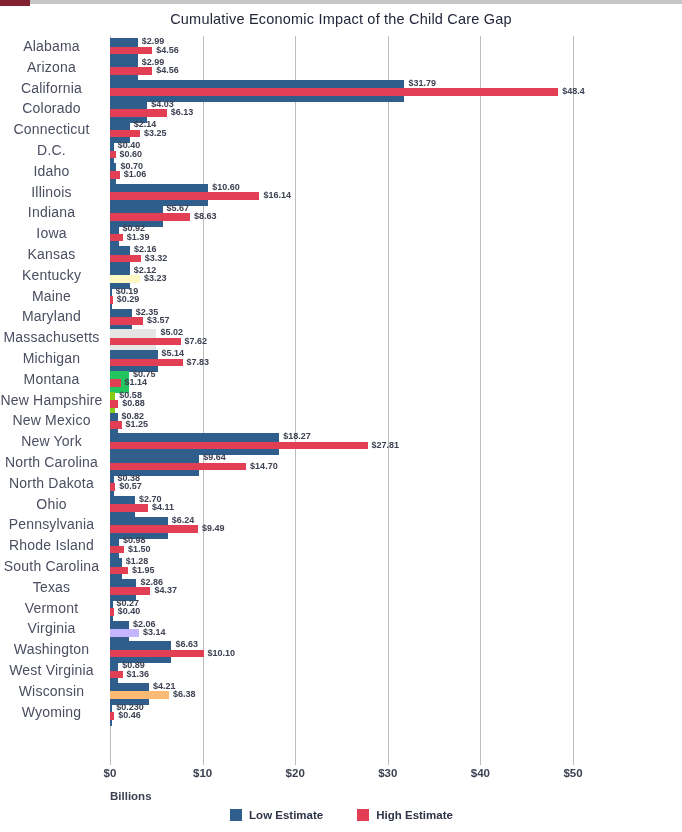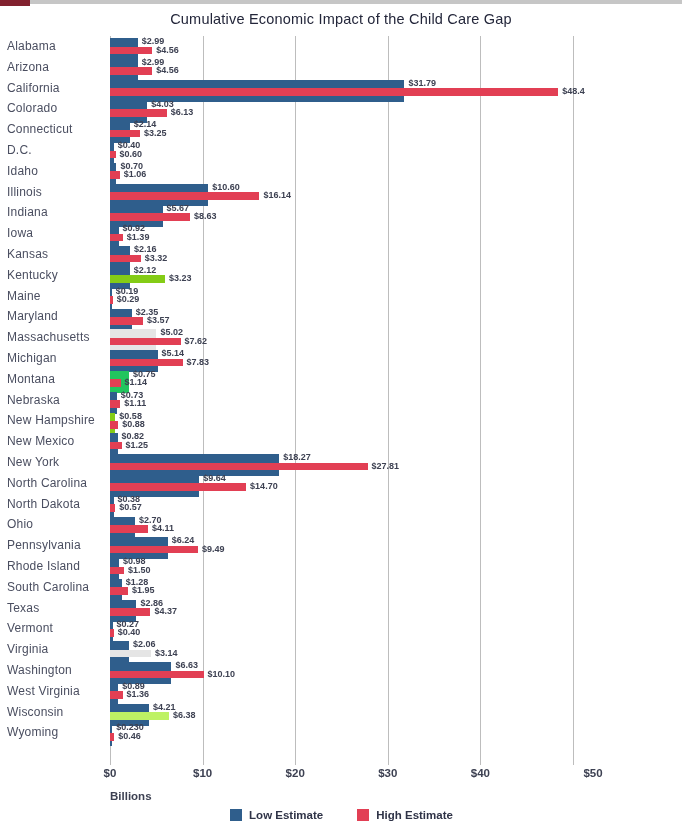--- a/index.html
+++ b/index.html
@@ -6,22 +6,22 @@
   .page{position:relative;width:682px;height:832px;background:#ffffff;overflow:hidden;
         font-family:"Liberation Sans","DejaVu Sans",sans-serif;}
   .top-strip{position:absolute;top:0;left:0;width:682px;height:4px;background:#c6c6c6;}
   .top-strip-red{position:absolute;top:0;left:0;width:30px;height:6px;background:#82212f;}
   .chart-title{position:absolute;top:11px;left:0;right:0;margin:0;text-align:center;
         font-size:14.5px;font-weight:normal;color:#23263a;letter-spacing:.2px;}
   .grid{position:absolute;left:110px;top:36px;width:463px;height:729px;z-index:1;}
   .gline{position:absolute;top:0;bottom:0;width:1px;background:#bdbdbd;}
   .rows{position:absolute;left:0;top:36px;width:682px;height:728px;z-index:2;}
   .row{position:relative;height:20.8px;}
-  .rlabel{position:absolute;left:7px;top:0;width:103px;height:100%;line-height:20.8px;
-        text-align:left;font-size:12px;color:#4a4e60;letter-spacing:.2px;white-space:nowrap;}
+  .rlabel{position:absolute;left:0;top:0;width:103px;height:100%;line-height:20.8px;
+        text-align:center;font-size:14px;color:#4a4e60;letter-spacing:.2px;white-space:nowrap;}
   .bars{position:absolute;left:110px;top:0;width:463px;height:100%;}
   .bar{position:absolute;left:0;}
   .bar.low{top:2.2px;height:22px;}
   .bar.high{top:10.7px;height:7.6px;}
   .val{position:absolute;left:100%;margin-left:4px;top:0;line-height:7.6px;
         font-size:9px;font-weight:bold;color:#3d4152;white-space:nowrap;}
   .axis{position:absolute;left:110px;top:767px;width:463px;height:14px;}
   .tick{position:absolute;top:0;transform:translateX(-50%);font-size:11.5px;
         font-weight:600;color:#3d4152;}
   .xlabel{position:absolute;left:110px;top:790px;width:463px;
@@ -172,21 +172,21 @@
             <span class="val">$3.32</span>
           </div>
         </div>
       </div>
       <div class="row">
         <div class="rlabel">Kentucky</div>
         <div class="bars">
           <div class="bar low" style="width: 4.24%; background: rgb(47, 94, 140);">
             <span class="val">$2.12</span>
           </div>
-          <div class="bar high" style="width: 6.46%; background: #84cc16; padding-left: 25px;">
+          <div class="bar high" style="width: 6.46%; background: #fef9c3;">
             <span class="val">$3.23</span>
           </div>
         </div>
       </div>
       <div class="row">
         <div class="rlabel">Maine</div>
         <div class="bars">
           <div class="bar low" style="width: 0.38%; background: rgb(47, 94, 140);">
             <span class="val">$0.19</span>
           </div>
@@ -233,31 +233,20 @@
         <div class="bars">
           <div class="bar low" style="width: 1.5%; background: #22c55e; padding-left: 12px;">
             <span class="val">$0.75</span>
           </div>
           <div class="bar high" style="width: 2.28%; background: rgb(226, 63, 84);">
             <span class="val">$1.14</span>
           </div>
         </div>
       </div>
       <div class="row">
-        <div class="rlabel">Nebraska</div>
-        <div class="bars">
-          <div class="bar low" style="width: 1.46%; background: rgb(47, 94, 140);">
-            <span class="val">$0.73</span>
-          </div>
-          <div class="bar high" style="width: 2.22%; background: rgb(226, 63, 84);">
-            <span class="val">$1.11</span>
-          </div>
-        </div>
-      </div>
-      <div class="row">
         <div class="rlabel">New Hampshire</div>
         <div class="bars">
           <div class="bar low" style="width: 1.16%; background: #84cc16;">
             <span class="val">$0.58</span>
           </div>
           <div class="bar high" style="width: 1.76%; background: rgb(226, 63, 84);">
             <span class="val">$0.88</span>
           </div>
         </div>
       </div>
@@ -370,21 +359,21 @@
             <span class="val">$0.40</span>
           </div>
         </div>
       </div>
       <div class="row">
         <div class="rlabel">Virginia</div>
         <div class="bars">
           <div class="bar low" style="width: 4.12%; background: rgb(47, 94, 140);">
             <span class="val">$2.06</span>
           </div>
-          <div class="bar high" style="width: 6.28%; background: #e5e5e5; padding-left: 12px;">
+          <div class="bar high" style="width: 6.28%; background: #c4b5fd;">
             <span class="val">$3.14</span>
           </div>
         </div>
       </div>
       <div class="row">
         <div class="rlabel">Washington</div>
         <div class="bars">
           <div class="bar low" style="width: 13.26%; background: rgb(47, 94, 140);">
             <span class="val">$6.63</span>
           </div>
@@ -403,21 +392,21 @@
             <span class="val">$1.36</span>
           </div>
         </div>
       </div>
       <div class="row">
         <div class="rlabel">Wisconsin</div>
         <div class="bars">
           <div class="bar low" style="width: 8.42%; background: rgb(47, 94, 140);">
             <span class="val">$4.21</span>
           </div>
-          <div class="bar high" style="width: 12.76%; background: #bef264;">
+          <div class="bar high" style="width: 12.76%; background: #fdba74;">
             <span class="val">$6.38</span>
           </div>
         </div>
       </div>
       <div class="row">
         <div class="rlabel">Wyoming</div>
         <div class="bars">
           <div class="bar low" style="width: 0.46%; background: rgb(47, 94, 140);">
             <span class="val">$0.230</span>
           </div>
@@ -427,21 +416,21 @@
         </div>
       </div>
     </div>
 
   <div class="axis">
       <span class="tick" style="left: 0%;">$0</span>
       <span class="tick" style="left: 20%;">$10</span>
       <span class="tick" style="left: 40%;">$20</span>
       <span class="tick" style="left: 60%;">$30</span>
       <span class="tick" style="left: 80%;">$40</span>
-      <span class="tick" style="left: 100%; margin-left: 20px;">$50</span>
+      <span class="tick" style="left: 100%;">$50</span>
     </div>
 
   <div class="xlabel">Billions</div>
 
   <div class="legend">
     <div class="legend-item">
       <span class="swatch" style="background: rgb(47, 94, 140);"></span>
       <span>Low Estimate</span>
     </div>
     <div class="legend-item">

